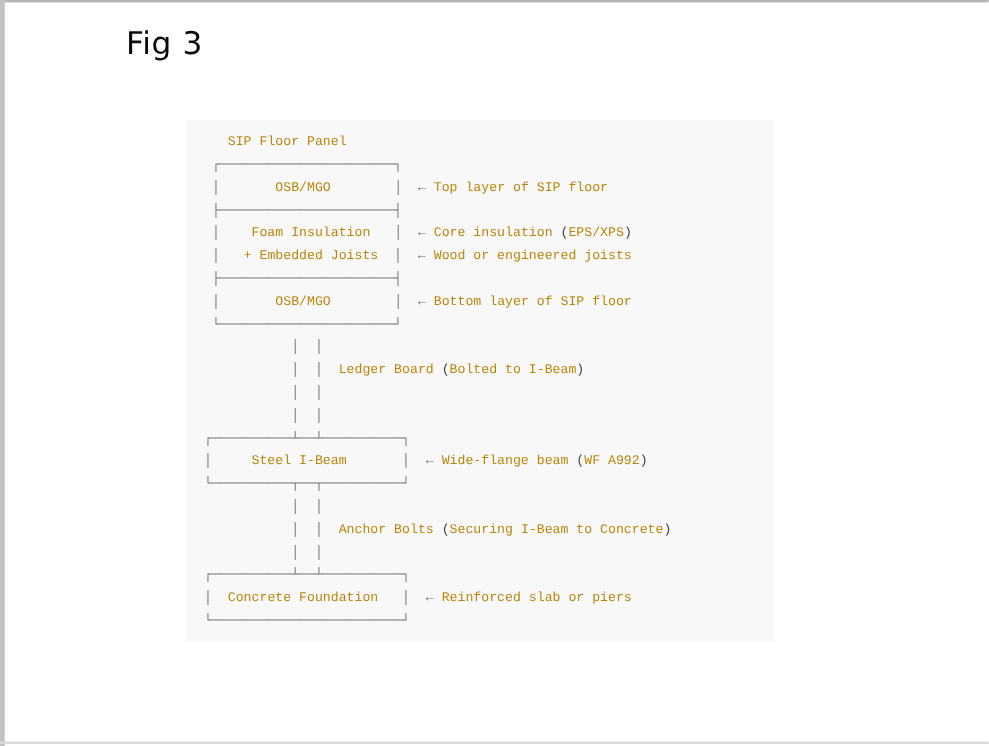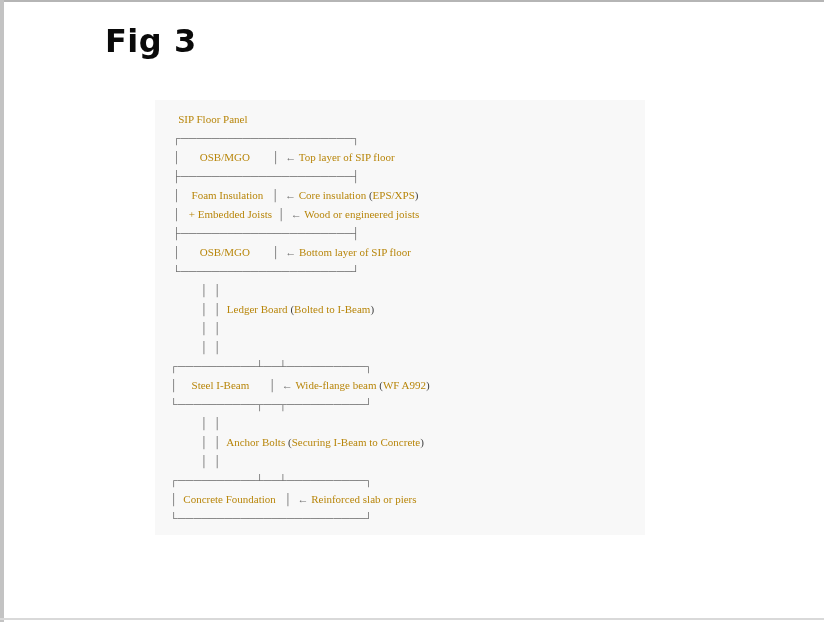--- a/index.html
+++ b/index.html
@@ -25,36 +25,36 @@
     background: #c3c3c3;
   }
   .edge-bottom {
     position: absolute; left: 0; bottom: 2px;
     width: 824px; height: 2px;
     background: #d9d9d9;
   }
   .fig-title {
     position: absolute;
     left: 105px; top: 22px;
-    font-size: 32px;
-    font-weight: 700;
+    font-size: 26px;
+    font-weight: 400;
     color: #0a0a0a;
     font-family: "DejaVu Sans", "Liberation Sans", sans-serif;
     letter-spacing: 0.5px;
   }
   .code-panel {
     position: absolute;
     left: 155px; top: 100px;
     width: 490px; height: 435px;
     background: #f8f8f8;
   }
   pre.ascii {
     margin: 0;
     padding: 10px 0 0 15px;
-    font-family: Liberation Serif, serif;
+    font-family: Liberation Mono, monospace;
     font-size: 11px;
     line-height: 19px;
     white-space: pre;
   }
   .c-g { color: var(--col-gold, #B8860B); }  
   .c-l { color: var(--col-line, #6e6e6e); }  
   .c-p { color: var(--col-punct, #3f3f3f); } 
 </style>
 </head>
 <body>

